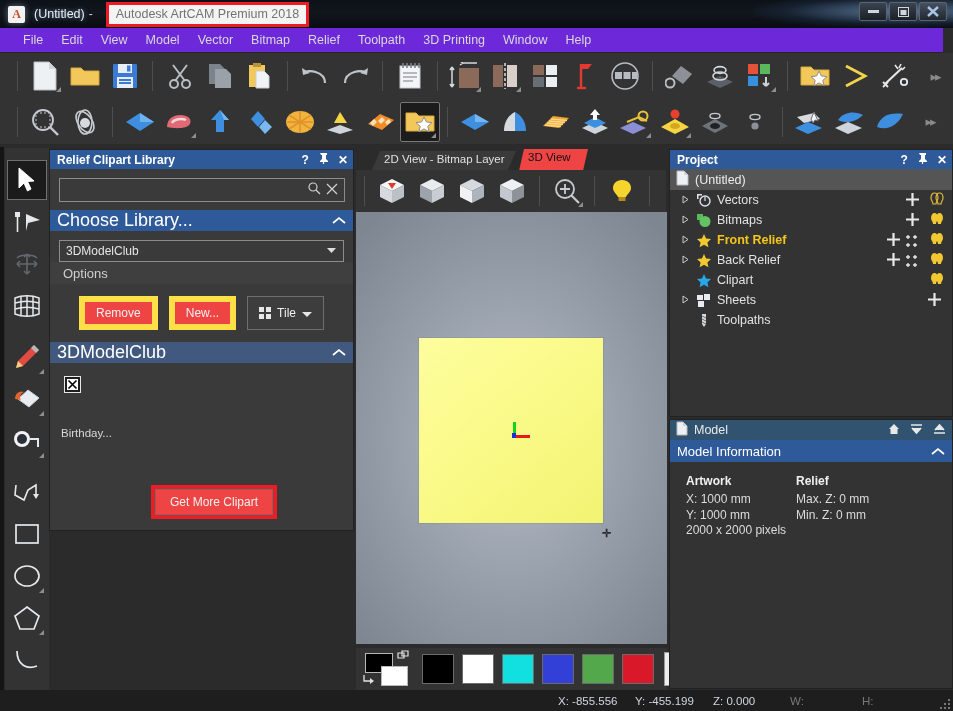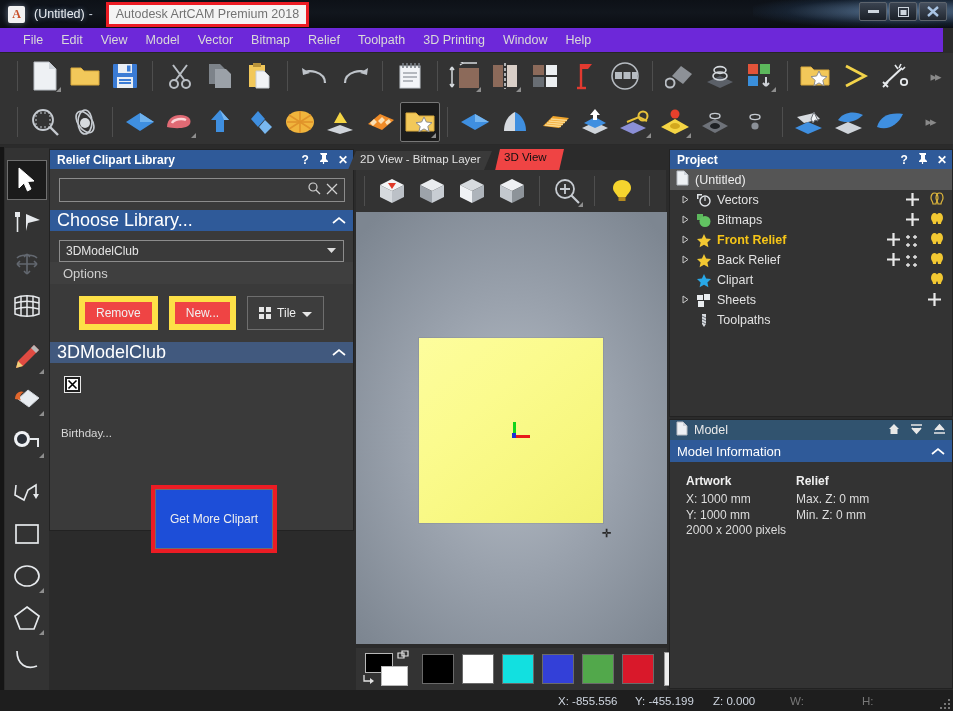--- a/index.html
+++ b/index.html
@@ -140,27 +140,27 @@
     position:absolute; left:14px; top:13px; width:17px; height:17px;
     border:1px solid #e8e8e8; background:#1e1e1e; color:#fff;
     font-size:11px; display:flex;align-items:center;justify-content:center;
   }
   .thumb-label { position:absolute; left:11px; top:64px; font-size:11.5px; color:#d7d7d7; }
   .getmore-wrap { position:absolute; left:101px; top:122px; }
   .getmore {
     border:4px solid #ec1c24; padding:0;
   }
   .getmore .inner {
-    background:#1d4ed8; color:#efefef; border:1px solid #6e6e6e;
-    font-size:12px; padding:22px 14px;
+    background:#ef4444; color:#efefef; border:1px solid #6e6e6e;
+    font-size:12px; padding:5px 14px;
   }
 
   
   #viewtabs {
-    position:absolute; left:348px; top:149px; width:310px; height:21px;
+    position:absolute; left:372px; top:149px; width:310px; height:21px;
   }
   .vtab {
     position:absolute; top:2px; height:19px; background:#3a3a3a; color:#e0e0e0;
     font-size:11.5px; padding:2px 10px 0 12px;
     clip-path: polygon(8px 0, 100% 0, calc(100% - 8px) 100%, 0% 100%);
   }
   .vtab.active { background:#ef4444; color:#111; top:0; height:35px; }
   .vtab-ctl { position:absolute; right:-44px; top:2px; display:flex; gap:9px; color:#ccc; }
   #viewtoolbar {
     position:absolute; left:356px; top:170px; width:310px; height:42px;

